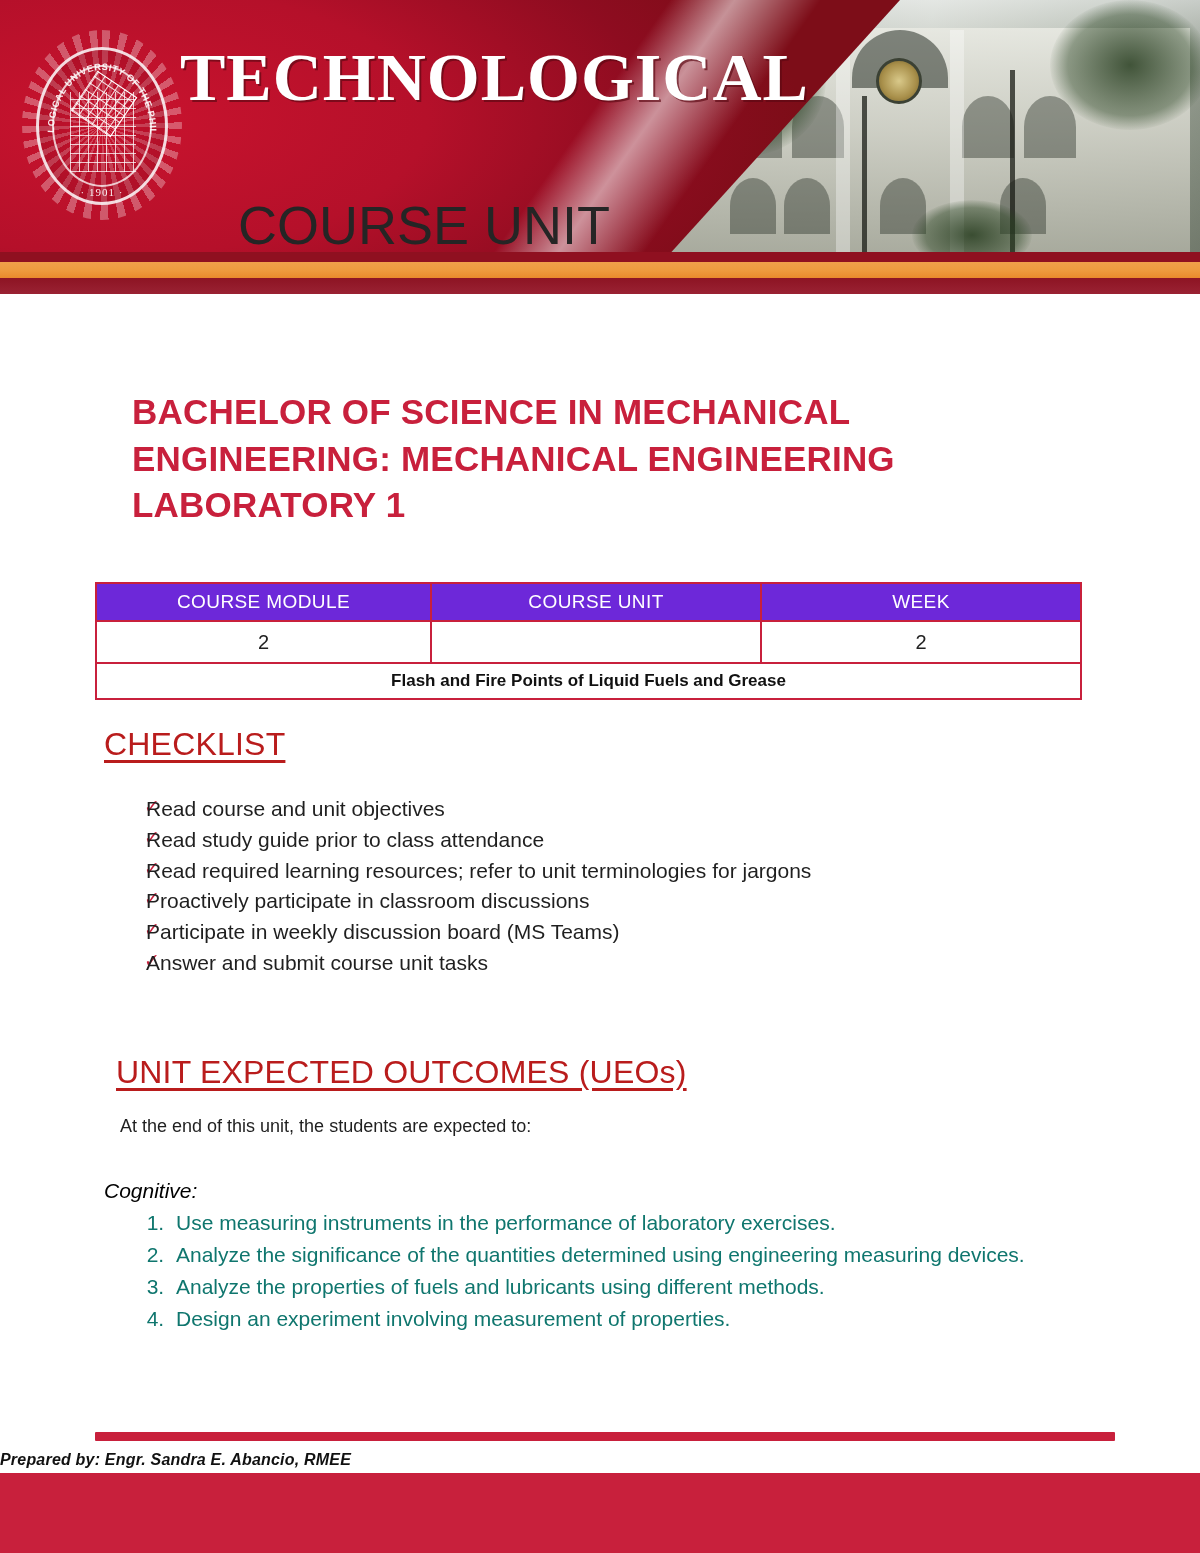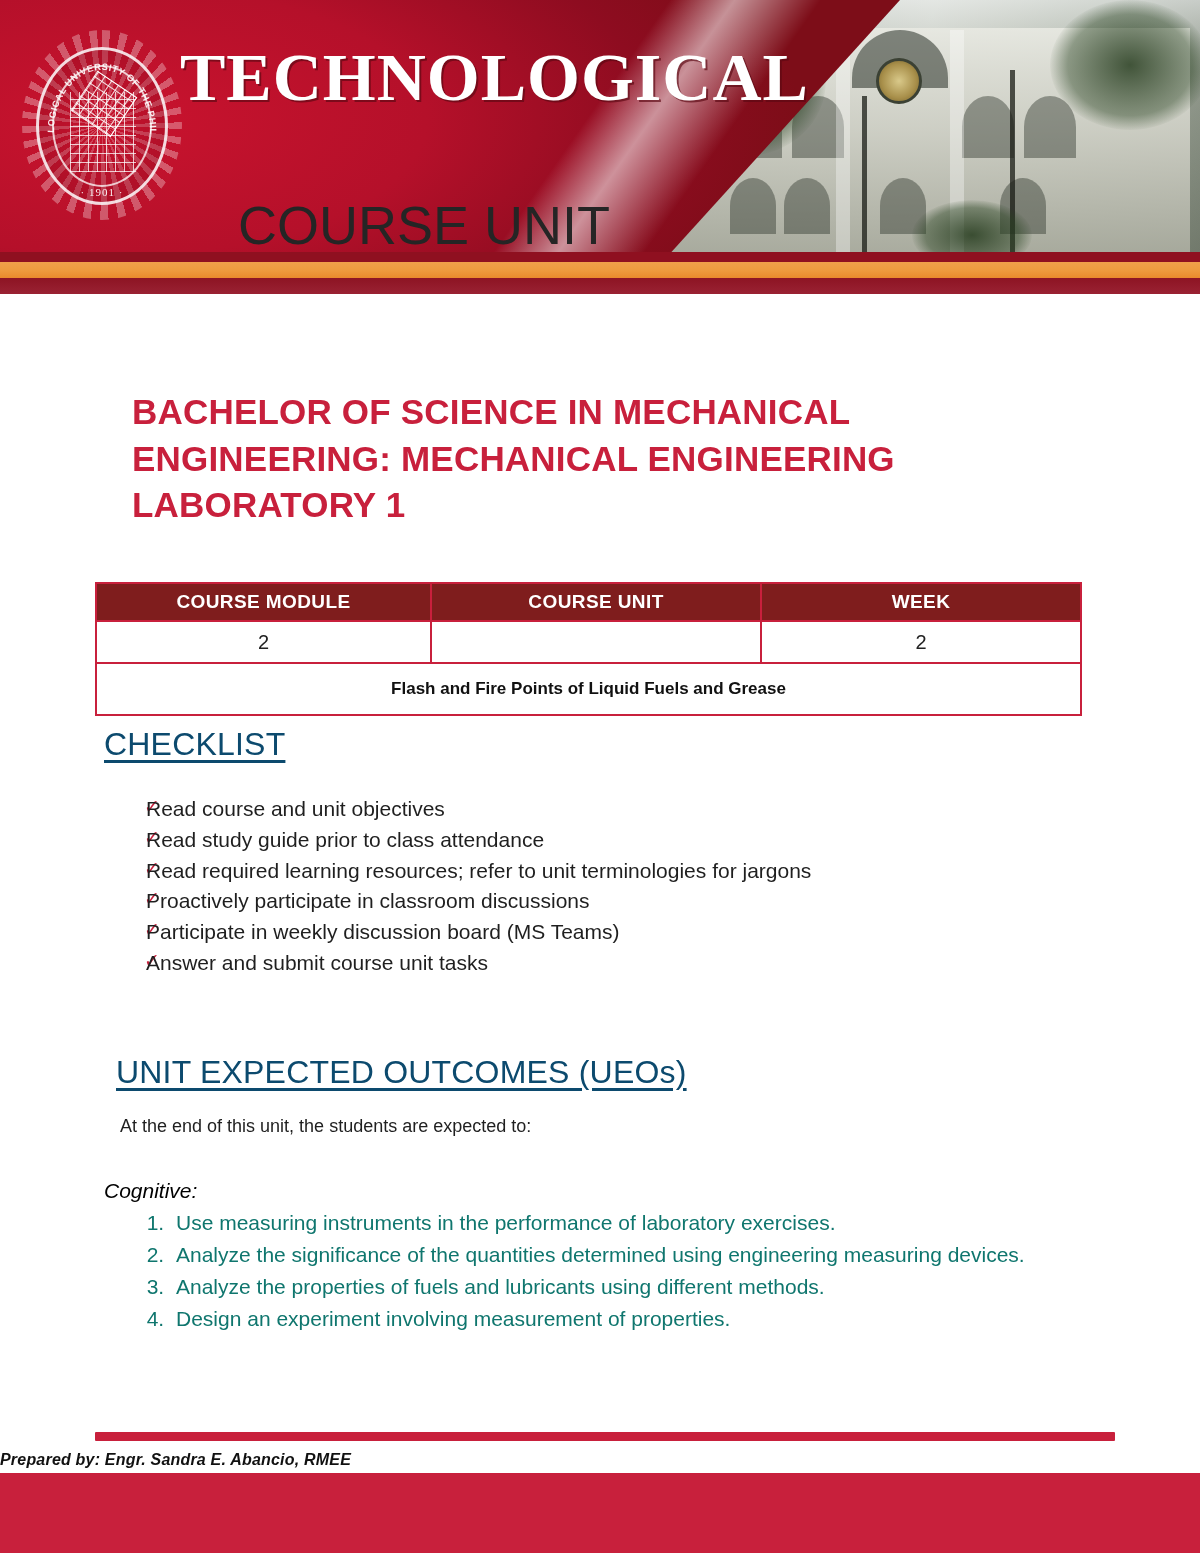--- a/index.html
+++ b/index.html
@@ -239,44 +239,44 @@
     table-layout: fixed;
   }
   .info-table td, .info-table th {
     border: 2px solid #c8203c;
     text-align: center;
     font-size: 19px;
     padding: 0;
     height: 38px;
   }
   .info-table thead th {
-    background: #7f1d1d;
+    background: #6d28d9;
     color: #ffffff;
-    font-weight: bold;
+    font-weight: normal;
     letter-spacing: 0.4px;
     font-size: 19px;
     border-color: #c8203c;
   }
   .info-table td.val {
     height: 42px;
     font-weight: normal;
     color: #222;
     font-size: 20px;
   }
   .info-table td.topic {
-    height: 52px;
+    height: 36px;
     font-weight: bold;
     font-size: 17px;
     color: #111;
   }
 
   
   .sec-h {
     position: absolute;
-    color: #0c4a6e;
+    color: #b91c1c;
     font-size: 32px;
     font-weight: normal;
     text-decoration: underline;
     text-underline-offset: 5px;
     letter-spacing: 0.2px;
   }
   #h-checklist { left: 104px; top: 432px; }
   #h-ueo { left: 104px; top: 760px; margin-left: 12px; }
 
   

